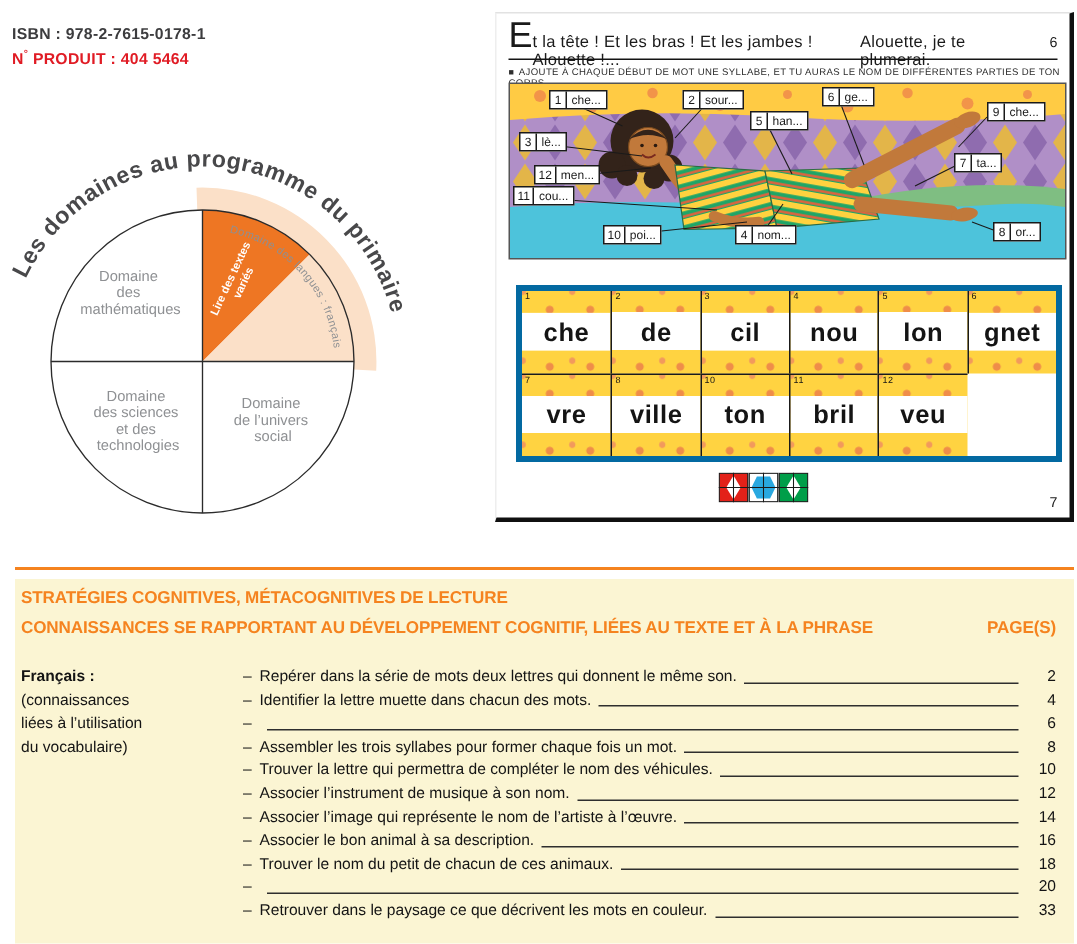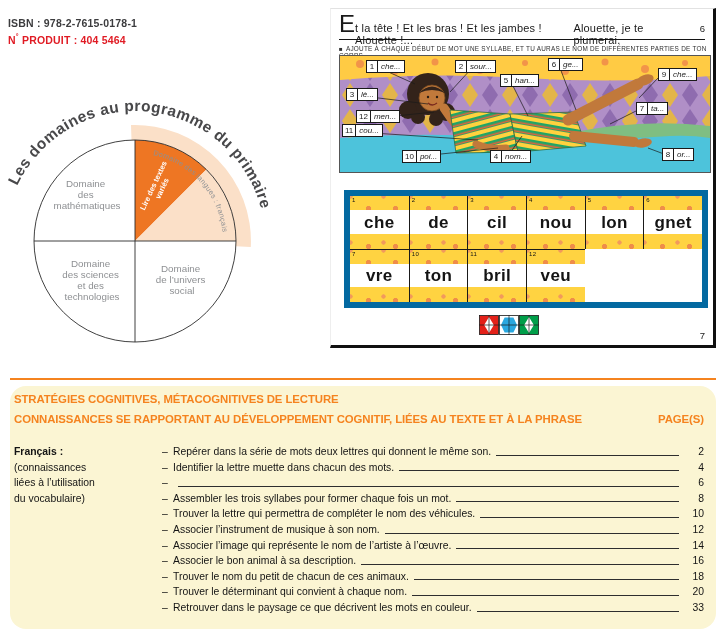--- a/index.html
+++ b/index.html
@@ -28,44 +28,44 @@
   .bp-right{margin-left:auto;font-size:11px;letter-spacing:.2px;}
   .bp-pg6{margin-left:20px;font-size:9.5px;}
   .bp-rule{position:absolute;left:8px;right:8px;top:30px;border-top:1.5px solid #141414;}
   .bp-instr{position:absolute;left:8px;top:36px;font-size:6.4px;color:#2e2e2e;letter-spacing:.25px;}
   .bp-instr .sq{font-size:6px;margin-right:3px;}
   .illus{position:absolute;left:8px;top:46px;width:370px;height:116px;border:1px solid #555;box-sizing:content-box;}
   .illus svg{display:block;}
   .bl{position:absolute;display:flex;background:#fff;border:1px solid #1a1a1a;
      font-size:8px;line-height:11px;white-space:nowrap;}
   .bl .n{border-right:1px solid #1a1a1a;padding:0 2px;min-width:6px;text-align:center;}
-  .bl .t{padding:0 3px;font-style:italic;}
+  .bl .t{padding:0 3px;}
   
   .sylgrid{position:absolute;left:13px;top:181px;width:364px;height:118px;
     display:grid;grid-template-columns:repeat(6,1fr);grid-template-rows:1fr 1fr;
-    border:6px solid #0369a1;box-sizing:border-box;}
+    border:4px solid #0369a1;box-sizing:border-box;}
   .syl{position:relative;border-left:1px solid #1a1a1a;border-top:1px solid #1a1a1a;
     display:flex;align-items:center;justify-content:center;
     font-size:17px;font-weight:600;letter-spacing:.4px;color:#141414;
     background-color:#FFD341;
     background-image:
       linear-gradient(to bottom, rgba(255,255,255,0) 0 26%, #ffffff 26% 72%, rgba(255,255,255,0) 72%),
       radial-gradient(circle, #EF8D49 2.4px, rgba(0,0,0,0) 2.9px),
       radial-gradient(circle, #F29A5C 1.9px, rgba(0,0,0,0) 2.4px);
     background-size:100% 100%, 27px 19px, 33px 23px;
     background-position:0 0, 5px 3px, 17px 12px;}
   .syl:nth-child(-n+6){border-top:none;}
   .syl:nth-child(6n+1){border-left:none;}
   .syl i{position:absolute;top:1px;left:2px;font-size:6px;font-style:normal;font-weight:400;}
   .logo{position:absolute;left:148px;top:306px;}
   .bp-pg7{position:absolute;right:8px;bottom:4px;font-size:9.5px;}
   
   .orange-rule{position:absolute;left:10px;top:378px;width:706px;border-top:2px solid #F5831F;}
   .panel{position:absolute;left:10px;top:386px;width:706px;height:243px;background:#FBF5D3;
-    box-sizing:border-box;padding:6px 12px 0 4px;border-radius:16px;}
+    box-sizing:border-box;padding:6px 12px 0 4px;}
   .h-orange{color:#F5831F;font-weight:700;font-size:11.4px;letter-spacing:-.1px;line-height:14px;}
   .strat-body{font-size:10.4px;line-height:13px;color:#141414;margin-top:1px;}
   .h2row{display:flex;margin-top:6px;text-align:center;}
   .h2row .pages{margin-left:auto;}
   .toc{display:flex;margin-top:18px;}
   .toc-left{width:148px;font-size:10.4px;line-height:15.6px;color:#141414;}
   .toc-left .b{font-weight:700;}
   .toc-rows{flex:1;}
   .trow{display:flex;height:15.6px;line-height:15.6px;font-size:10.4px;color:#141414;}
   .trow .dash{width:11px;}
@@ -274,20 +274,24 @@
       </div>
     <div class="syl">
         <i>6</i>
         <span>gnet</span>
       </div>
     <div class="syl">
         <i>7</i>
         <span>vre</span>
       </div>
     <div class="syl">
+        <i>8</i>
+        <span>ville</span>
+      </div>
+    <div class="syl">
         <i>10</i>
         <span>ton</span>
       </div>
     <div class="syl">
         <i>11</i>
         <span>bril</span>
       </div>
     <div class="syl">
         <i>12</i>
         <span>veu</span>
@@ -376,21 +380,20 @@
           <span class="pg">16</span>
         </div>
       <div class="trow">
           <span class="dash">–</span>
           <span>Trouver le nom du petit de chacun de ces animaux.</span>
           <span class="lead"></span>
           <span class="pg">18</span>
         </div>
       <div class="trow">
           <span class="dash">–</span>
-          <span>Trouver le déterminant qui convient à chaque nom.</span>
           <span class="lead"></span>
           <span class="pg">20</span>
         </div>
       <div class="trow">
           <span class="dash">–</span>
           <span>Retrouver dans le paysage ce que décrivent les mots en couleur.</span>
           <span class="lead"></span>
           <span class="pg">33</span>
         </div>
     </div>

